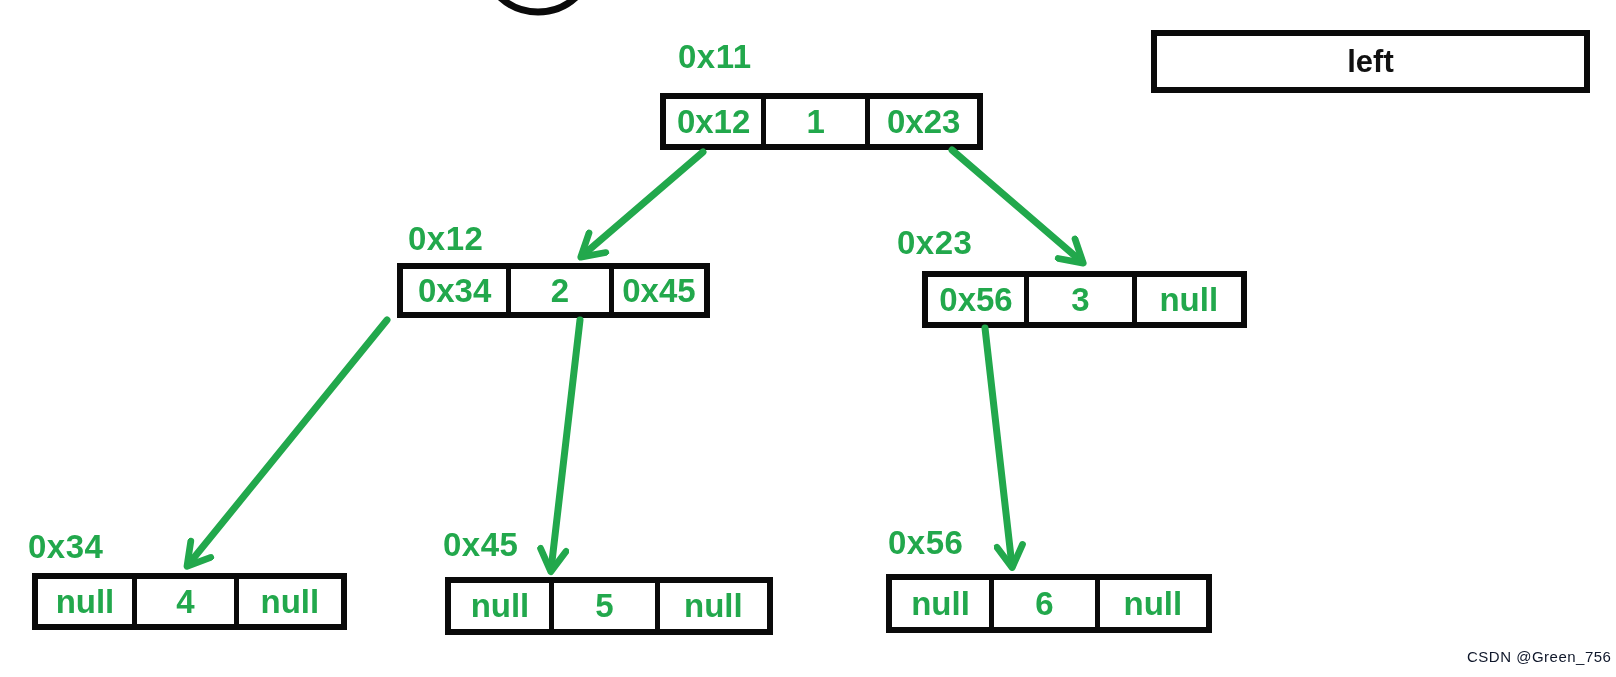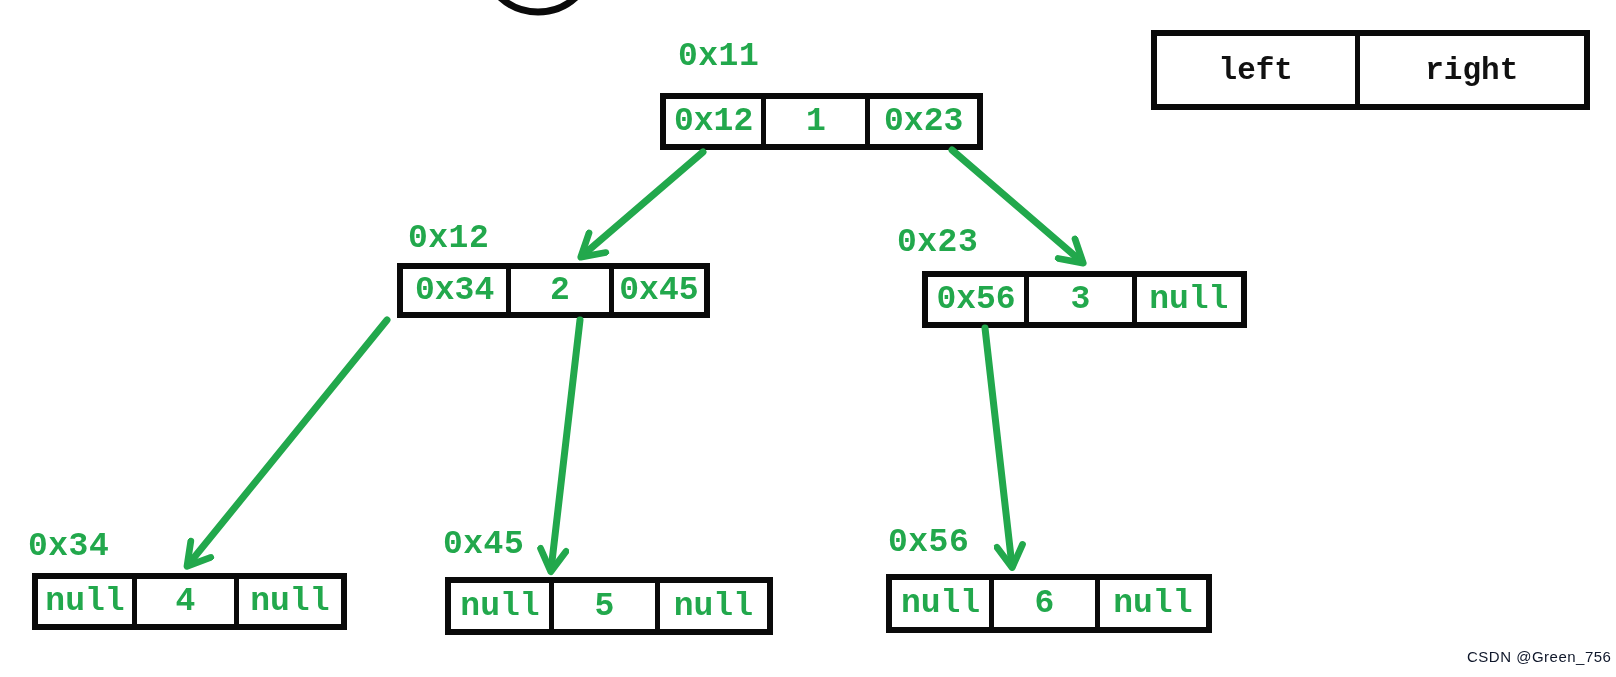--- a/index.html
+++ b/index.html
@@ -1,21 +1,21 @@
 <!DOCTYPE html>
 <html><head>
 <meta charset="utf-8">
 <style>
   :root { --green: #22a84c; --ink: #0a0a0a; }
   html,body { margin:0; padding:0; }
   body {
     width:1616px; height:677px; position:relative; overflow:hidden;
     background:#ffffff; font-family:"Liberation Sans", sans-serif;
   }
-  .node { position:absolute;font-family:Liberation Mono, monospace; }
+  .node { position:absolute; }
   .addr {
     position:absolute; font-weight:bold; font-size:33px; color:var(--green);
     white-space:nowrap; letter-spacing:0.5px;
   }
   .box {
     display:flex; box-sizing:border-box; background:#fff;
     border:6px solid var(--ink);
   }
   .cell {
     display:flex; align-items:center; justify-content:center;
@@ -30,23 +30,22 @@
   }
   .watermark {
     position:absolute; left:1467px; top:648px;
     font-size:15px; color:#0f172a; letter-spacing:0.5px; white-space:nowrap;
   }
 </style>
 </head>
 <body>
 
 <div class="node legend" style="left:1151px; top:30px;">
-  <div class="box" style="width:439px; height:80px;">
+  <div class="box" style="width:439px; height:63px;">
     <div class="cell" style="flex:139">left</div>
-    <div class="cell" style="flex:158">right</div>
   </div>
 </div>
 
 <div class="node" style="left:660px; top:93px;">
   <div class="addr" style="left:18px; top:-55px;">0x11</div>
   <div class="box" style="width:323px; height:57px;">
     <div class="cell" style="flex:100">0x12</div>
     <div class="cell" style="flex:104">1</div>
     <div class="cell" style="flex:112">0x23</div>
   </div>

